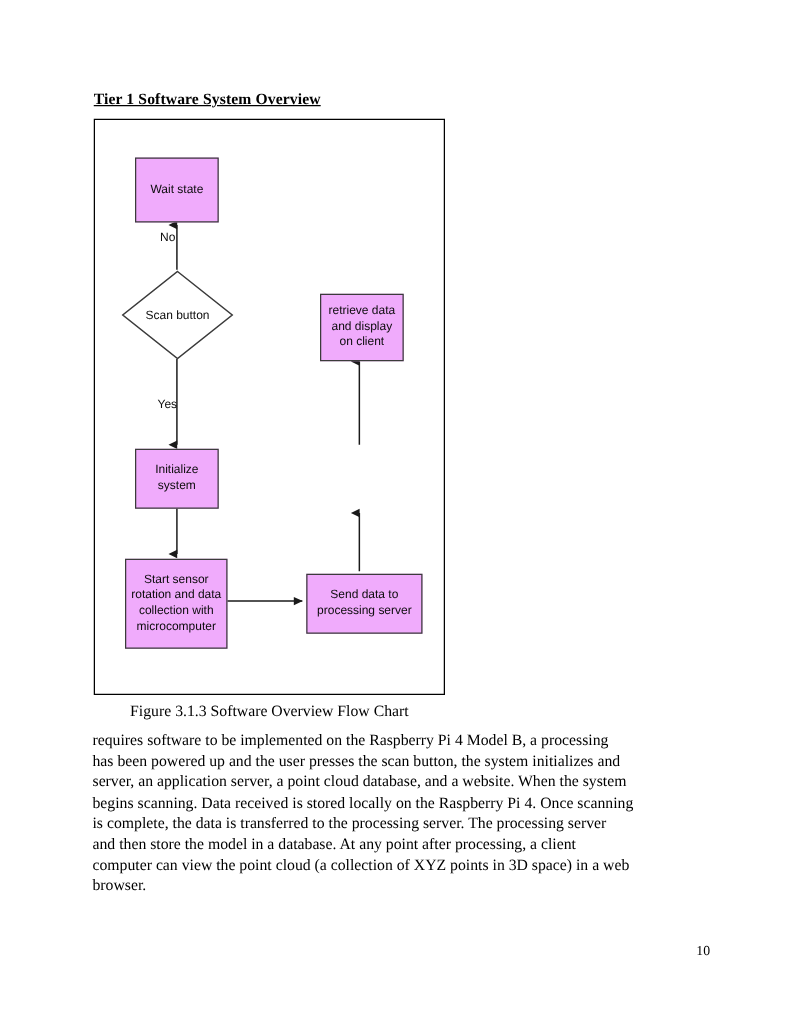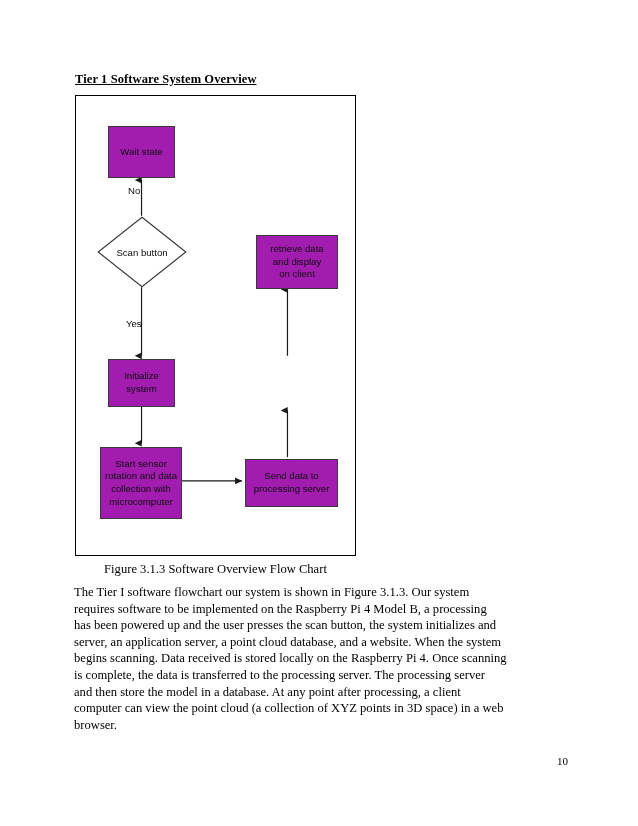--- a/index.html
+++ b/index.html
@@ -51,38 +51,38 @@
     left: 0; top: 0;
     width: 100%;
     height: 100%;
   }
 
   
   .node {
     position: absolute;
     box-sizing: border-box;
     border: 1.2px solid #3b3b3b;
-    background: #a21caf;
+    background: #f0abfc;
     display: flex;
     align-items: center;
     justify-content: center;
     text-align: center;
     font-family: "Liberation Sans", "DejaVu Sans", sans-serif;
     font-size: 9.6px;
     line-height: 12.6px;
     color: #0b0b0b;
     white-space: pre-line;
     padding: 2px;
   }
   .node-wait       { left: 32px;  top: 30px;  width: 67px;  height: 52px; }
   .node-initialize { left: 32px;  top: 263px; width: 67px;  height: 48px; }
   .node-start      { left: 24px;  top: 351px; width: 82px;  height: 72px; }
   .node-send       { left: 169px; top: 363px; width: 93px;  height: 48px; }
   .node-process    { left: 180px; top: 261px; width: 67px;  height: 53px; }
-  .node-retrieve   { left: 180px; top: 139px; width: 82px;  height: 54px; }
+  .node-retrieve   { left: 180px; top: 139px; width: 67px;  height: 54px; }
 
   
   .node-decision {
     position: absolute;
     left: 21px;
     top: 120px;
     width: 90px;
     height: 72px;
   }
   .node-decision .dia-shape {
@@ -210,21 +210,20 @@
 
     <div class="edge-label label-no">No</div>
 
     <div class="edge-label label-yes">Yes</div>
 
   </div>
 
   <div class="figure-caption">Figure 3.1.3 Software Overview Flow Chart</div>
 
   <div class="body-text">
-    <span class="ln">The Tier I software flowchart our system is shown in Figure 3.1.3. Our system</span>
     <span class="ln">requires software to be implemented on the Raspberry Pi 4 Model B, a processing</span>
     <span class="ln">has been powered up and the user presses the scan button, the system initializes and</span>
     <span class="ln">server, an application server, a point cloud database, and a website. When the system</span>
     <span class="ln">begins scanning. Data received is stored locally on the Raspberry Pi 4. Once scanning</span>
     <span class="ln">is complete, the data is transferred to the processing server. The processing server</span>
     <span class="ln">and then store the model in a database. At any point after processing, a client</span>
     <span class="ln">computer can view the point cloud (a collection of XYZ points in 3D space) in a web</span>
     <span class="ln">browser.</span>
   </div>
 

